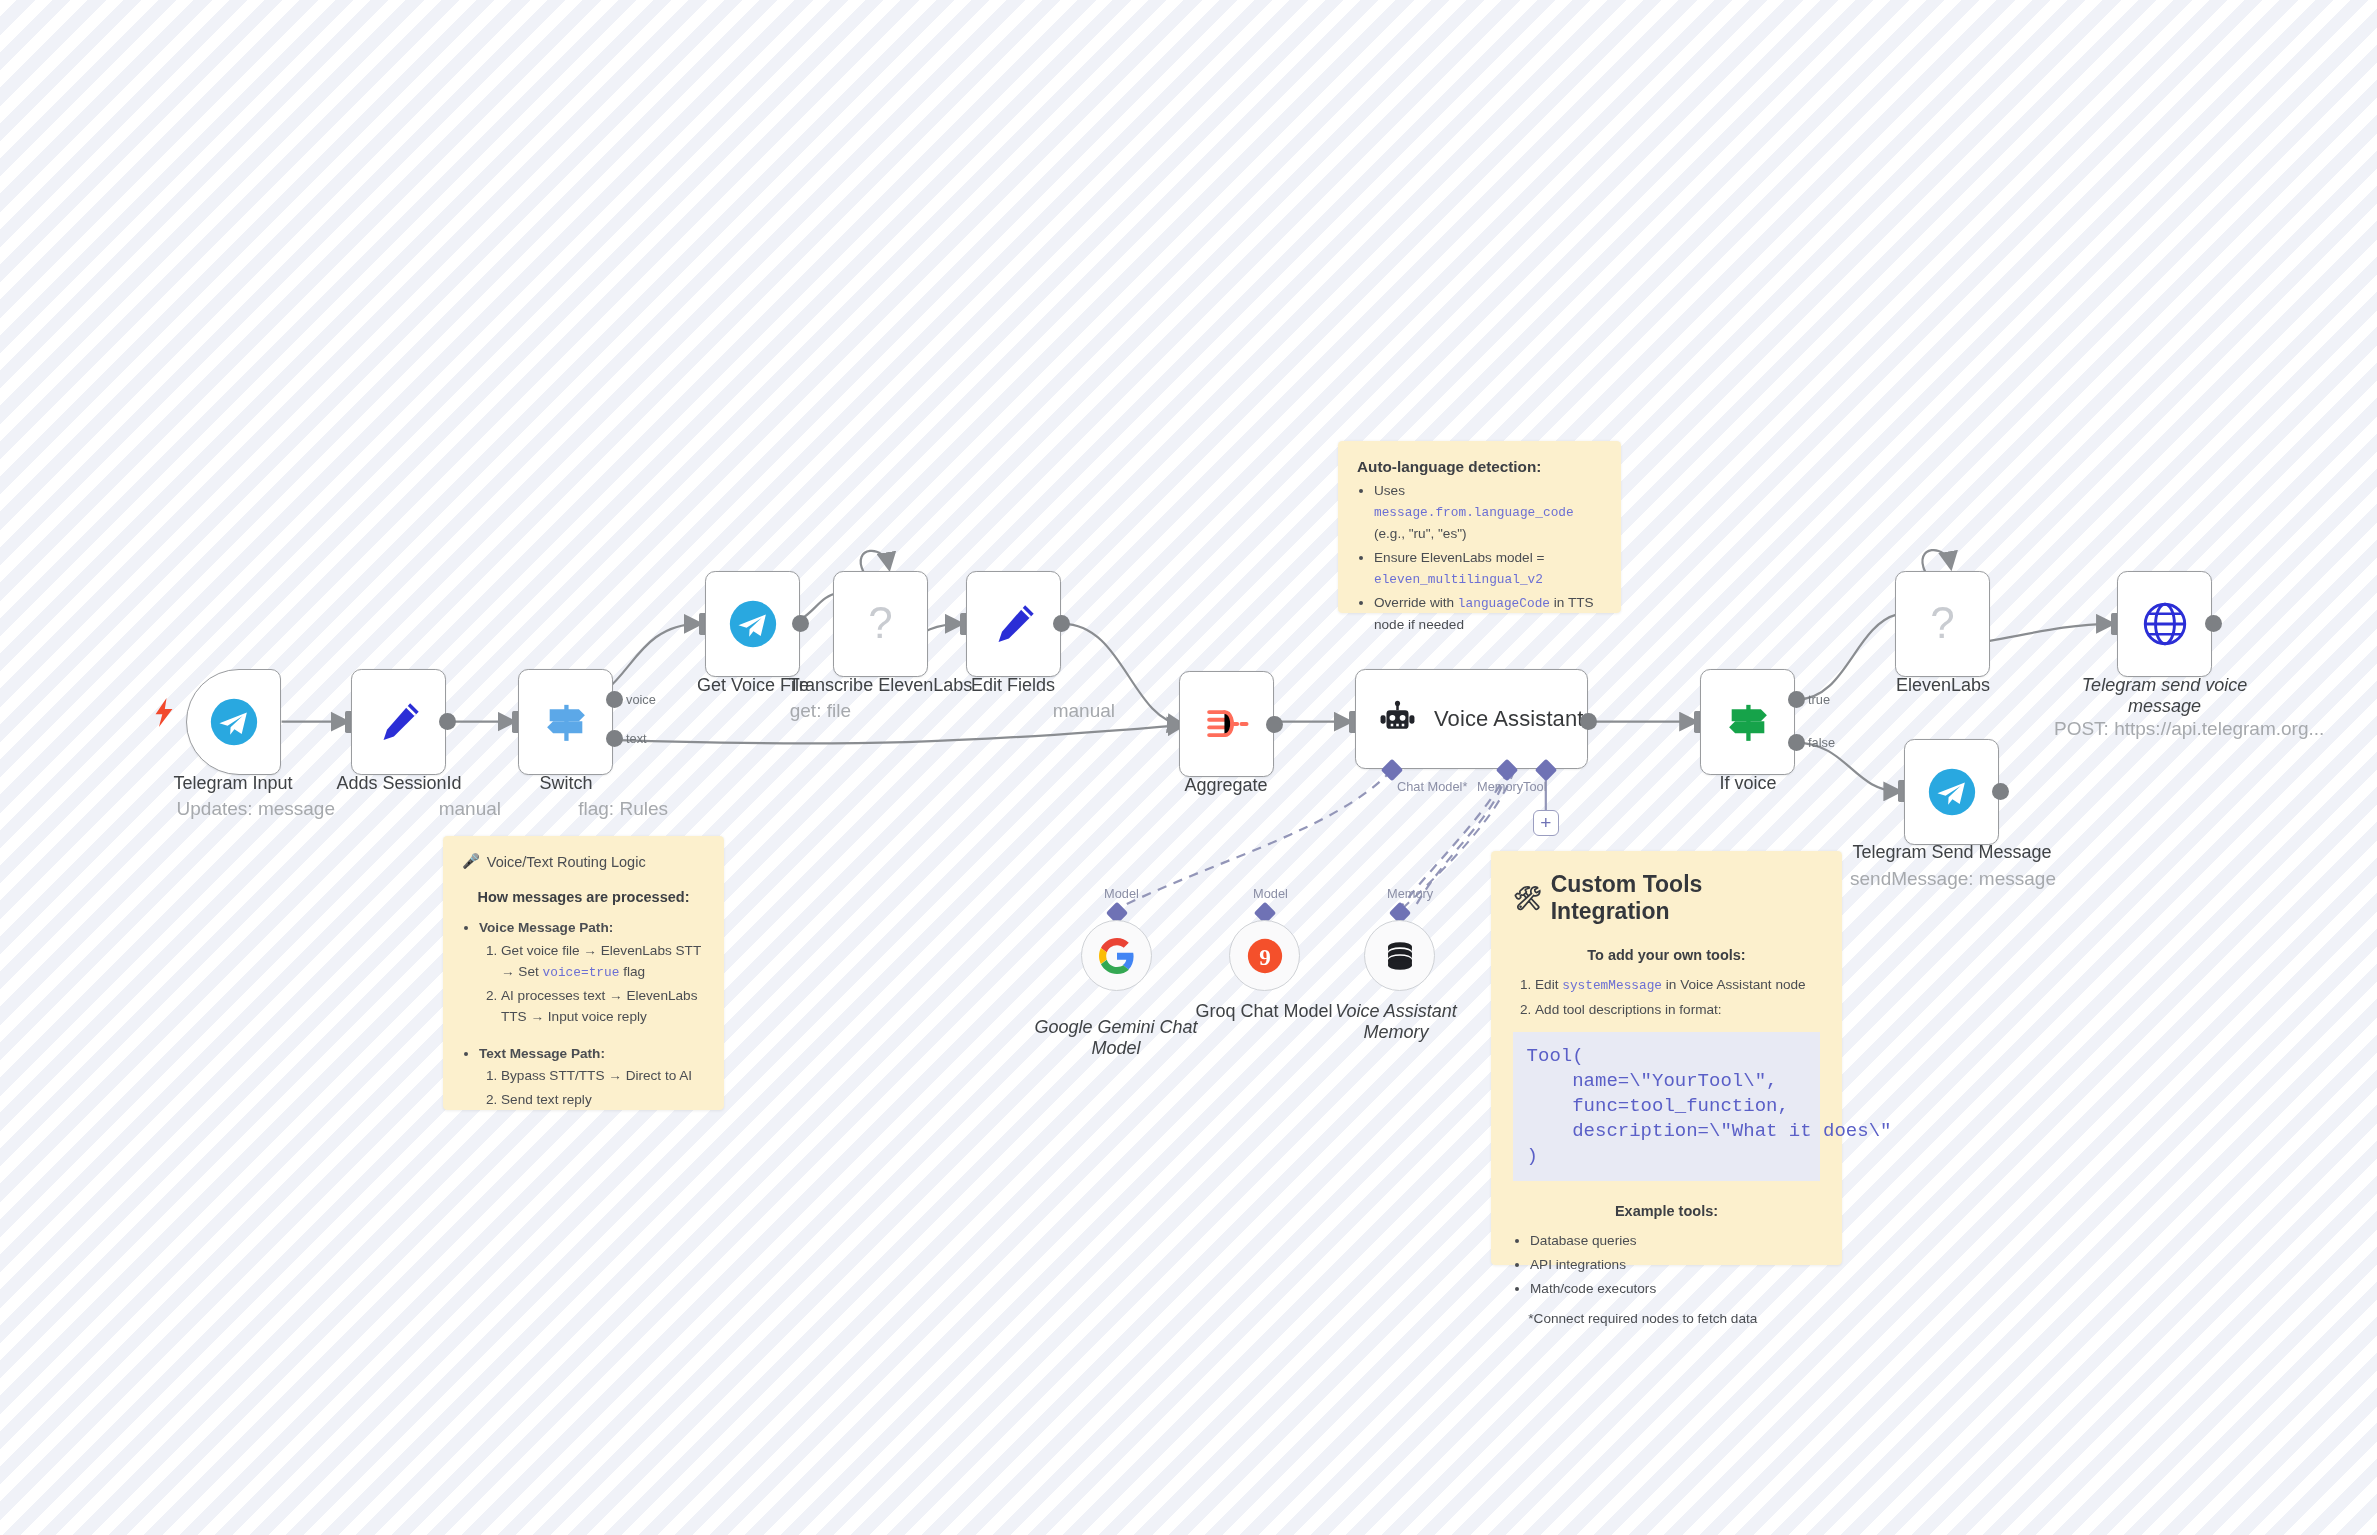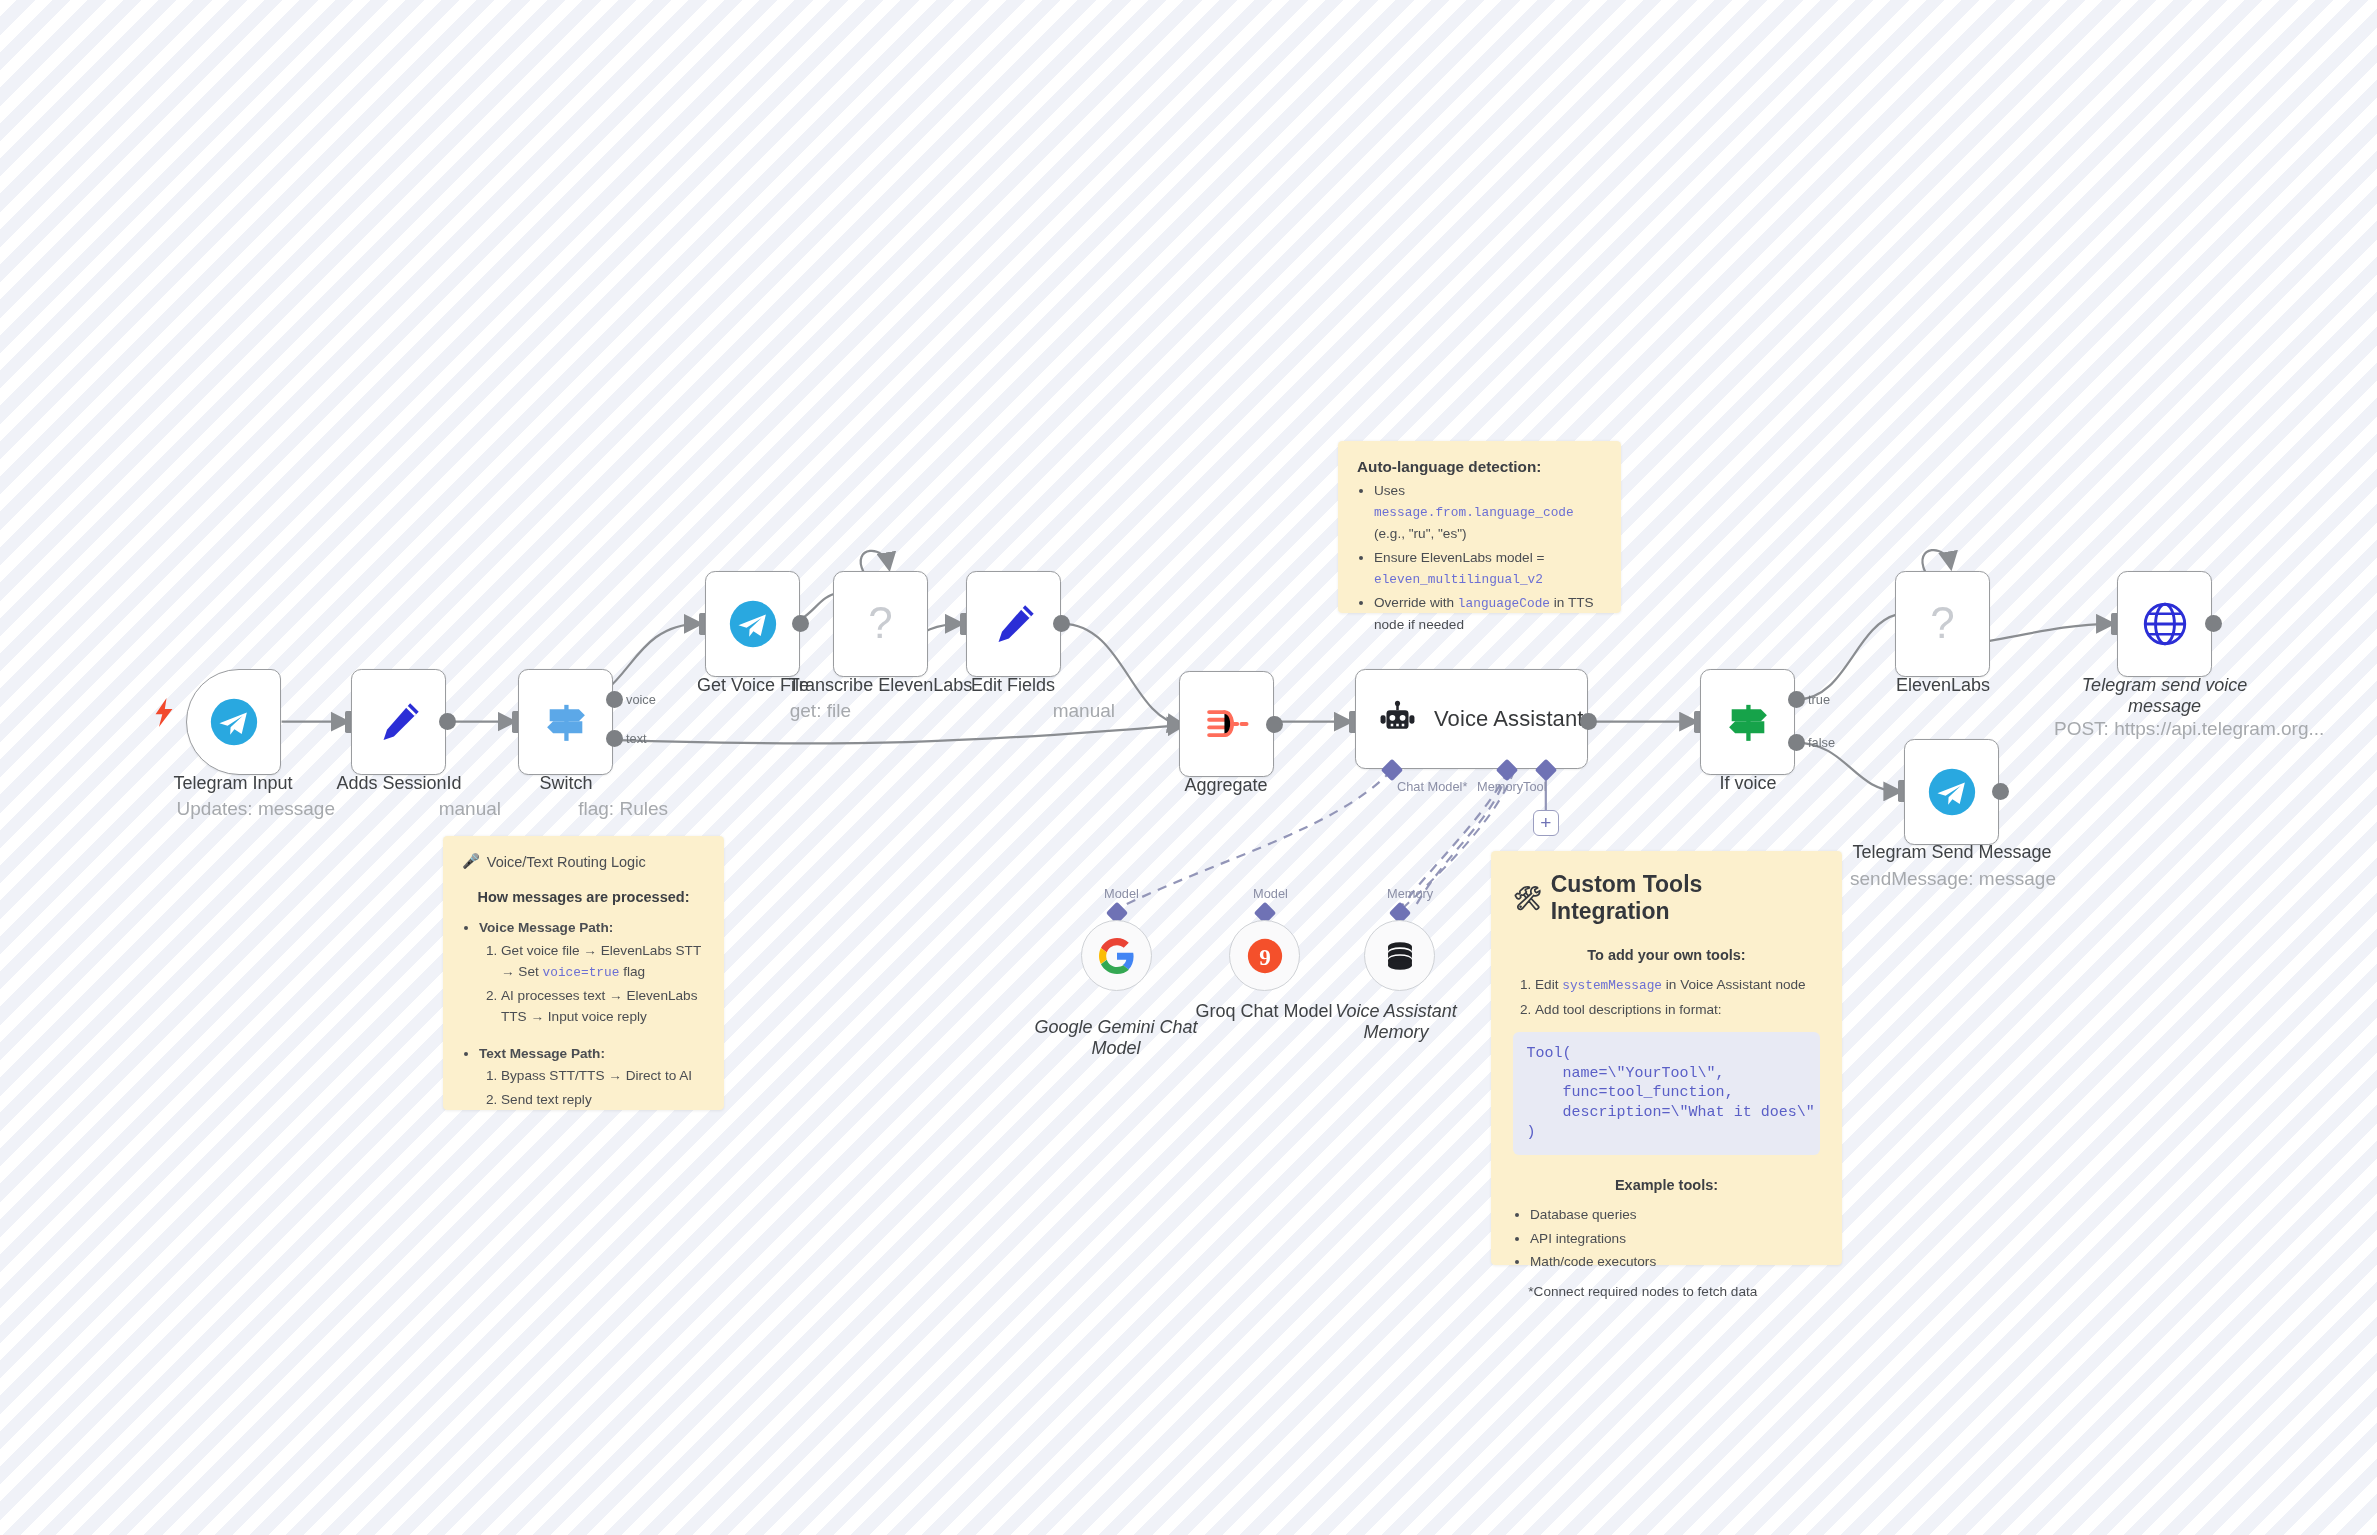--- a/index.html
+++ b/index.html
@@ -130,25 +130,25 @@
   .sticky li { font-size: 13.6px; line-height: 1.55; margin-bottom: 2.6px; }
   .sticky ul ol { margin-top: 1.7px; margin-bottom: 6.8px; }
   .sticky .note-title-row { font-size: 14.5px; color: #4a4d52; margin-bottom: 19px; display:flex; gap:6.8px; align-items:center;}
   code, .mono {
     font-family: "Liberation Mono", "DejaVu Sans Mono", monospace;
     color: #6b6fd4;
     font-size: 12.8px;
   }
   .codeblock {
     background: #e8eaf4;
-    border-radius: 6px;
+    border-radius: 0;
     padding: 12px 13.6px;
     margin: 12px 0 22px 0;
     font-family: "Liberation Mono", "DejaVu Sans Mono", monospace;
-    font-size: 15px;
+    font-size: 19px;
     color: #5a5fc7;
     white-space: pre;
     line-height: 1.32;
   }
   .sticky .footnote { font-size: 13.6px; color: #4a4d52; margin-top: 12px; margin-left: 15.3px; }
 
   
   .ico { display: block; }
   .lightning { position: absolute; }
 </style>

